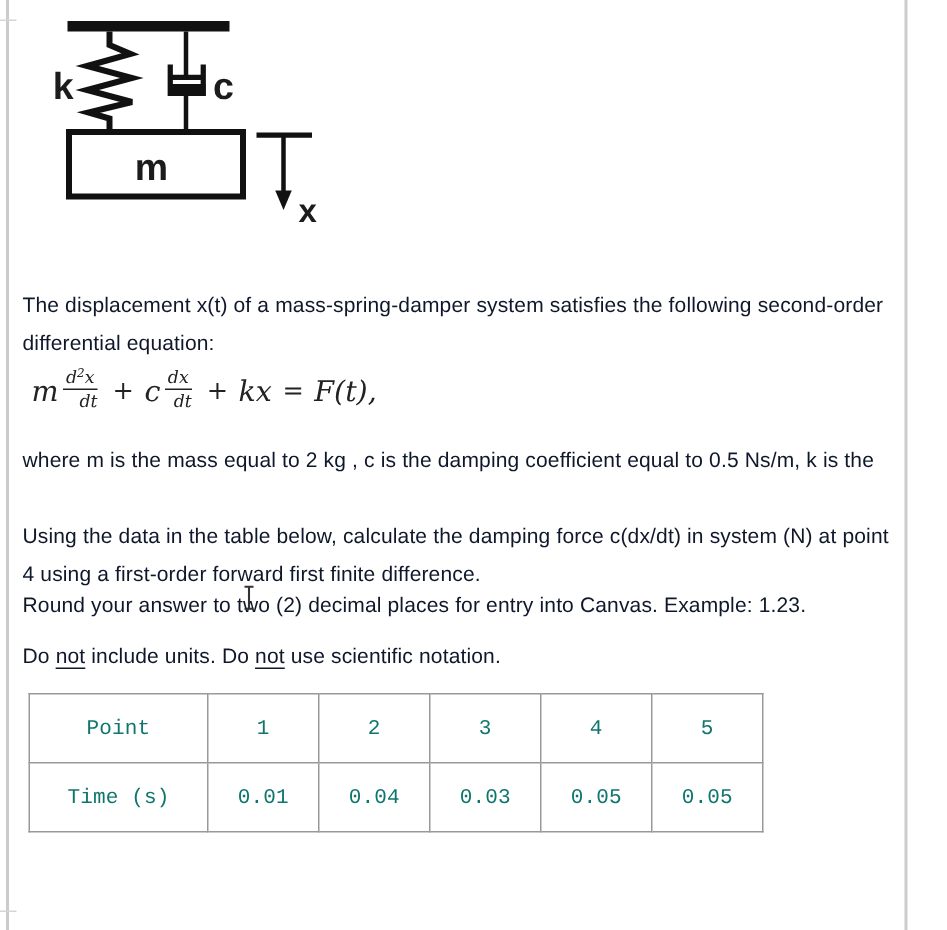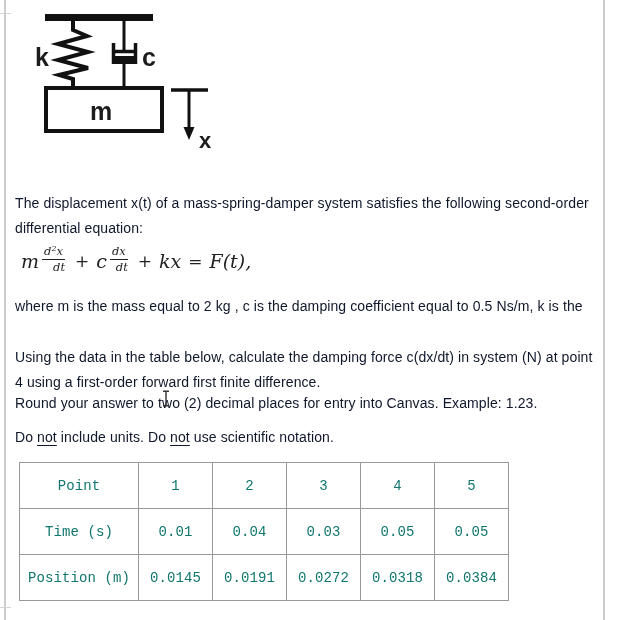--- a/index.html
+++ b/index.html
@@ -140,28 +140,20 @@
         <td>5</td>
       </tr>
       <tr>
         <td>Time (s)</td>
         <td>0.01</td>
         <td>0.04</td>
         <td>0.03</td>
         <td>0.05</td>
         <td>0.05</td>
       </tr>
-      <tr>
-        <td>Position (m)</td>
-        <td>0.0145</td>
-        <td>0.0191</td>
-        <td>0.0272</td>
-        <td>0.0318</td>
-        <td>0.0384</td>
-      </tr>
     </tbody>
   </table>
 
   <svg class="ibeam" width="10" height="17" viewBox="0 0 10 17">
     <path d="M2 1.2 H8 M5 1.2 V15.8 M2 15.8 H8" stroke="#333333" stroke-width="1.4" fill="none"></path>
   </svg>
 
 </div>
 
 </body></html>

